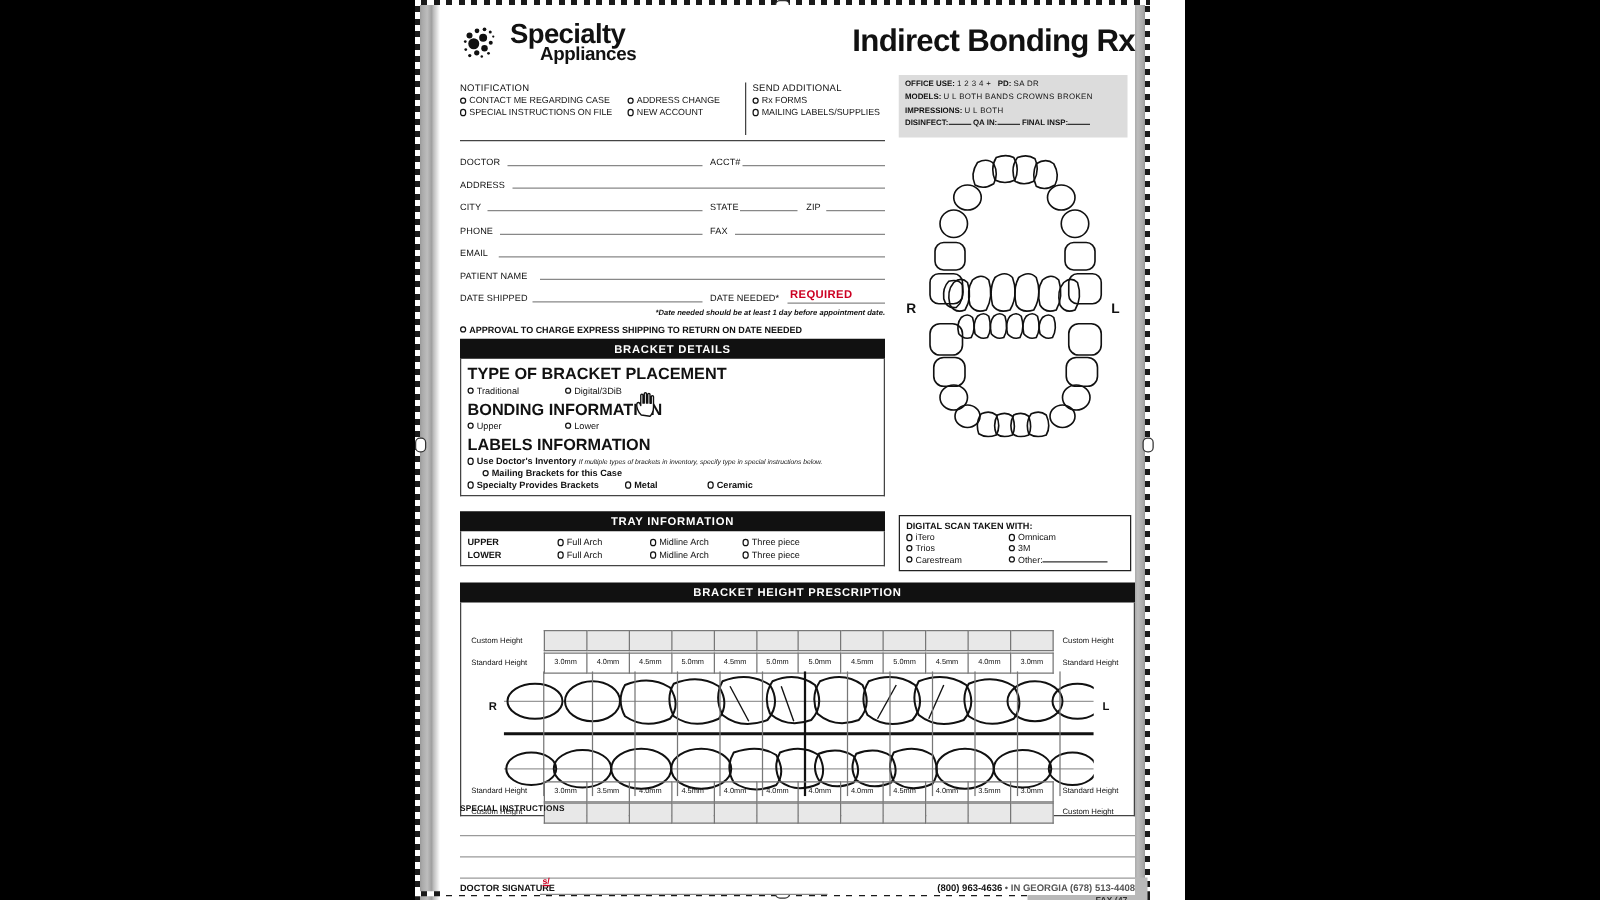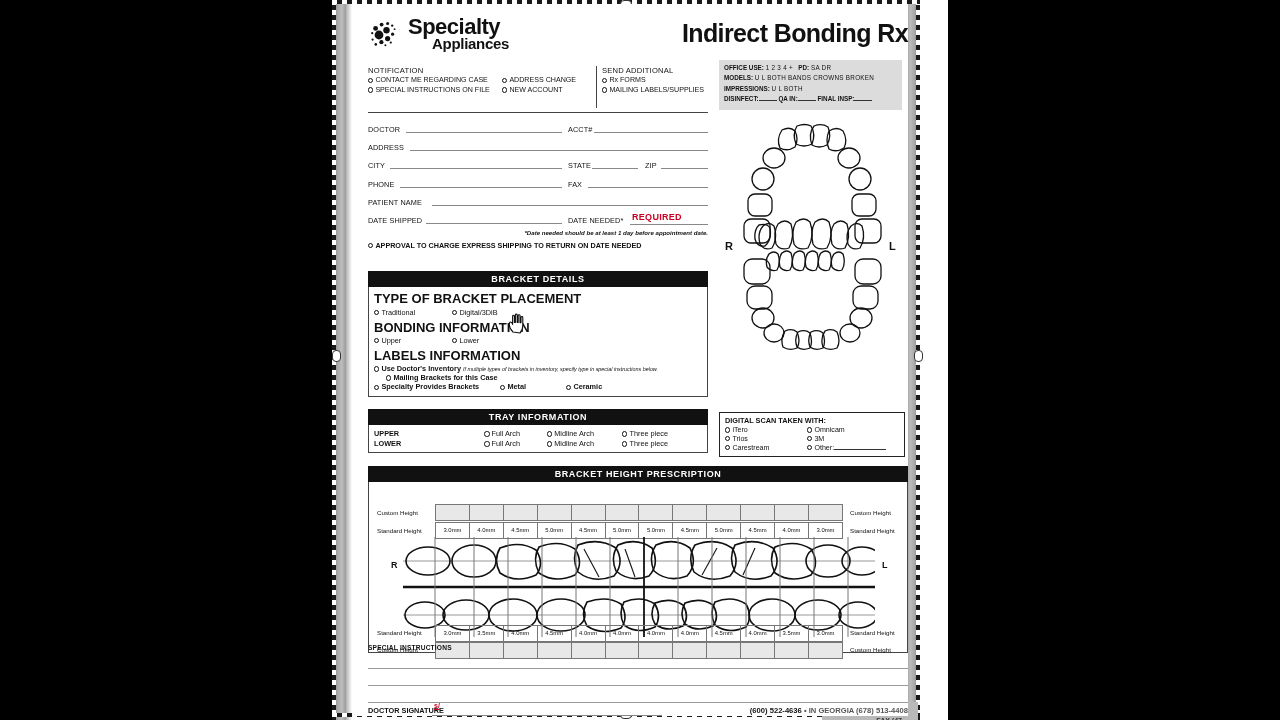--- a/index.html
+++ b/index.html
@@ -69,21 +69,21 @@
   .bdsec{position:absolute;left:16px;top:267px;width:340px;}
   .bdbody{padding:4px 5px 4px 5px;font-size:7.3px;}
   .bdbody .sub{font-weight:bold;font-size:13px;margin-top:3px;}
   .opt{display:inline-block;}
   .tiny-it{font-style:italic;font-size:5.4px;font-weight:normal;}
 
   .traysec{position:absolute;left:16px;top:405px;width:340px;}
   .traybody{padding:3px 5px;font-size:7.3px;}
   .trayrow{display:flex;align-items:center;margin:1px 0;}
   .trayrow .k{width:72px;font-weight:bold;}
-  .trayrow .o{width:74px;text-align:right;}
+  .trayrow .o{width:74px;}
 
   .diagnote{position:absolute;left:367px;top:350px;width:186px;font-size:7.1px;}
   .diagnote b{font-size:7.3px;}
   .scanbox{position:absolute;left:367px;top:408px;width:186px;border:1px solid #222;
      padding:3px 5px;box-sizing:border-box;font-size:7.1px;}
   .scanrow{display:flex;}
   .scanrow .a{width:82px;}
   .scanbox .hd{font-weight:bold;font-size:7.3px;margin-bottom:1px;}
 
   .bhsec{position:absolute;left:16px;top:462px;width:540px;}
@@ -217,20 +217,24 @@
         <span class="lbl" style="left:277px">ZIP</span>
         <span class="line" style="left:293px;width:47px"></span>
       </div>
       <div class="fr">
         <span class="lbl" style="left:0">PHONE</span>
         <span class="line" style="left:32px;width:162px"></span>
         <span class="lbl" style="left:200px">FAX</span>
         <span class="line" style="left:220px;width:120px"></span>
       </div>
       <div class="fr">
+        <span class="lbl" style="left:0">EMAIL</span>
+        <span class="line" style="left:31px;width:309px"></span>
+      </div>
+      <div class="fr">
         <span class="lbl" style="left:0">PATIENT NAME</span>
         <span class="line" style="left:64px;width:276px"></span>
       </div>
       <div class="fr">
         <span class="lbl" style="left:0">DATE SHIPPED</span>
         <span class="line" style="left:58px;width:136px"></span>
         <span class="lbl" style="left:200px">DATE NEEDED*</span>
         <span class="req" style="left:264px;top:-1px">REQUIRED</span>
         <span class="line" style="left:262px;width:78px;top:11px"></span>
       </div>
@@ -511,21 +515,21 @@
       <div class="t">SPECIAL INSTRUCTIONS</div>
       <div class="sl"></div>
       <div class="sl"></div>
       <div class="sl"></div>
     </div>
 
     <div class="sigrow">
       <span class="sig">DOCTOR SIGNATURE</span>
       <span class="sigs">s/</span>
       <span class="sigline"></span>
-      <span class="phone"><span>(600) 522-4636</span><span class="gray"> • </span><span class="gray">IN GEORGIA (678) 513-4408</span></span>
+      <span class="phone"><span>(800) 963-4636</span><span class="gray"> • </span><span class="gray">IN GEORGIA (678) 513-4408</span></span>
       <span class="faxline">FAX (47</span>
     </div>
   </div>
 
   <div class="cursor">
     <svg width="20" height="22" viewBox="0 0 20 22">
       <path d="M6 20 C3 17 2 13 2.5 11 C3 9.5 4.5 9.8 5 11 L5.6 12.4 L5.6 4.2 C5.6 3 7.4 3 7.4 4.2 L7.4 10.5 L8.4 10.5 L8.4 3 C8.4 1.8 10.2 1.8 10.2 3 L10.2 10.5 L11.2 10.5 L11.2 3.6 C11.2 2.4 13 2.4 13 3.6 L13 10.6 L14 10.6 L14 5.4 C14 4.2 15.8 4.2 15.8 5.4 L15.8 13.6 C15.8 17 14 20 13 21 Z" fill="#fff" stroke="#111" stroke-width="1.1" stroke-linejoin="round"></path>
     </svg>
   </div>
 </div>

